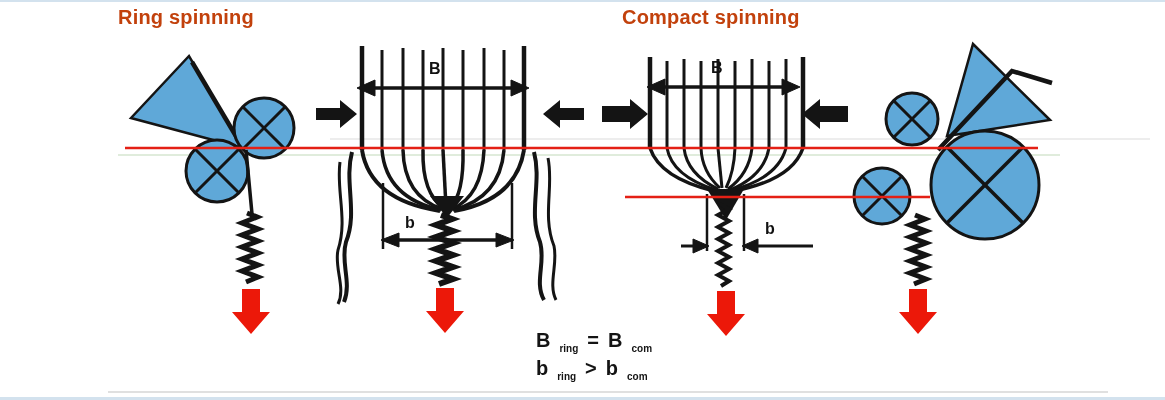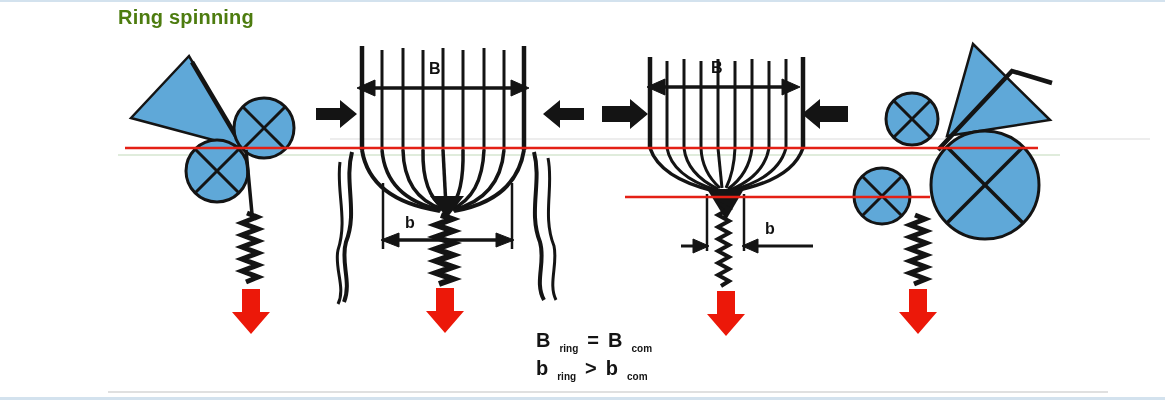--- a/index.html
+++ b/index.html
@@ -2,21 +2,21 @@
 <html><head>
 <meta charset="utf-8">
 <style>
   html,body{margin:0;padding:0;background:#ffffff;}
   .stage{
     position:relative;width:1165px;height:400px;background:#ffffff;
     overflow:hidden;font-family:"Liberation Sans",sans-serif;color:#141414;
   }
   .stage svg{position:absolute;left:0;top:0;}
   .diagram-title{
-    position:absolute;font-size:20px;font-weight:bold;color:#4d7c0f;
+    position:absolute;font-size:20px;font-weight:bold;color:#c2410c;
     letter-spacing:.2px;white-space:nowrap;
   }
   .title-ring{left:118px;top:6px;}
   .title-compact{left:622px;top:6px;}
   .dim-label{
     position:absolute;font-size:16px;font-weight:bold;color:#111;line-height:1;
   }
   .lbl-ring-B{left:429px;top:61px;}
   .lbl-compact-B{left:711px;top:60px;}
   .lbl-ring-b{left:405px;top:215px;}
@@ -170,20 +170,21 @@
       </g>
       <path d="M915,215 l10,4 l-15,6 l16,6 l-16,6 l16,6 l-16,6 l16,6 l-16,6 l16,6 l-16,6 l16,6 l-12,5" fill="none" stroke-width="5"></path>
     </g>
     <polygon points="909,289 927,289 927,312 937,312 918,334 899,312 909,312" fill="#ec1809"></polygon>
 
     <line x1="125" y1="148" x2="1038" y2="148" stroke="#e42015" stroke-width="2.5"></line>
     <line x1="625" y1="197" x2="930" y2="197" stroke="#e42015" stroke-width="2.5"></line>
   </svg>
 
   <div class="diagram-title title-ring">Ring spinning</div>
+  <div class="diagram-title title-compact">Compact spinning</div>
 
   <div class="dim-label lbl-ring-B">B</div>
   <div class="dim-label lbl-ring-b">b</div>
   <div class="dim-label lbl-compact-B">B</div>
   <div class="dim-label lbl-compact-b">b</div>
 
   <div class="equations">
     <div class="eq-line">
       <span class="eq-main">B</span>
         <span class="eq-sub">ring</span>

